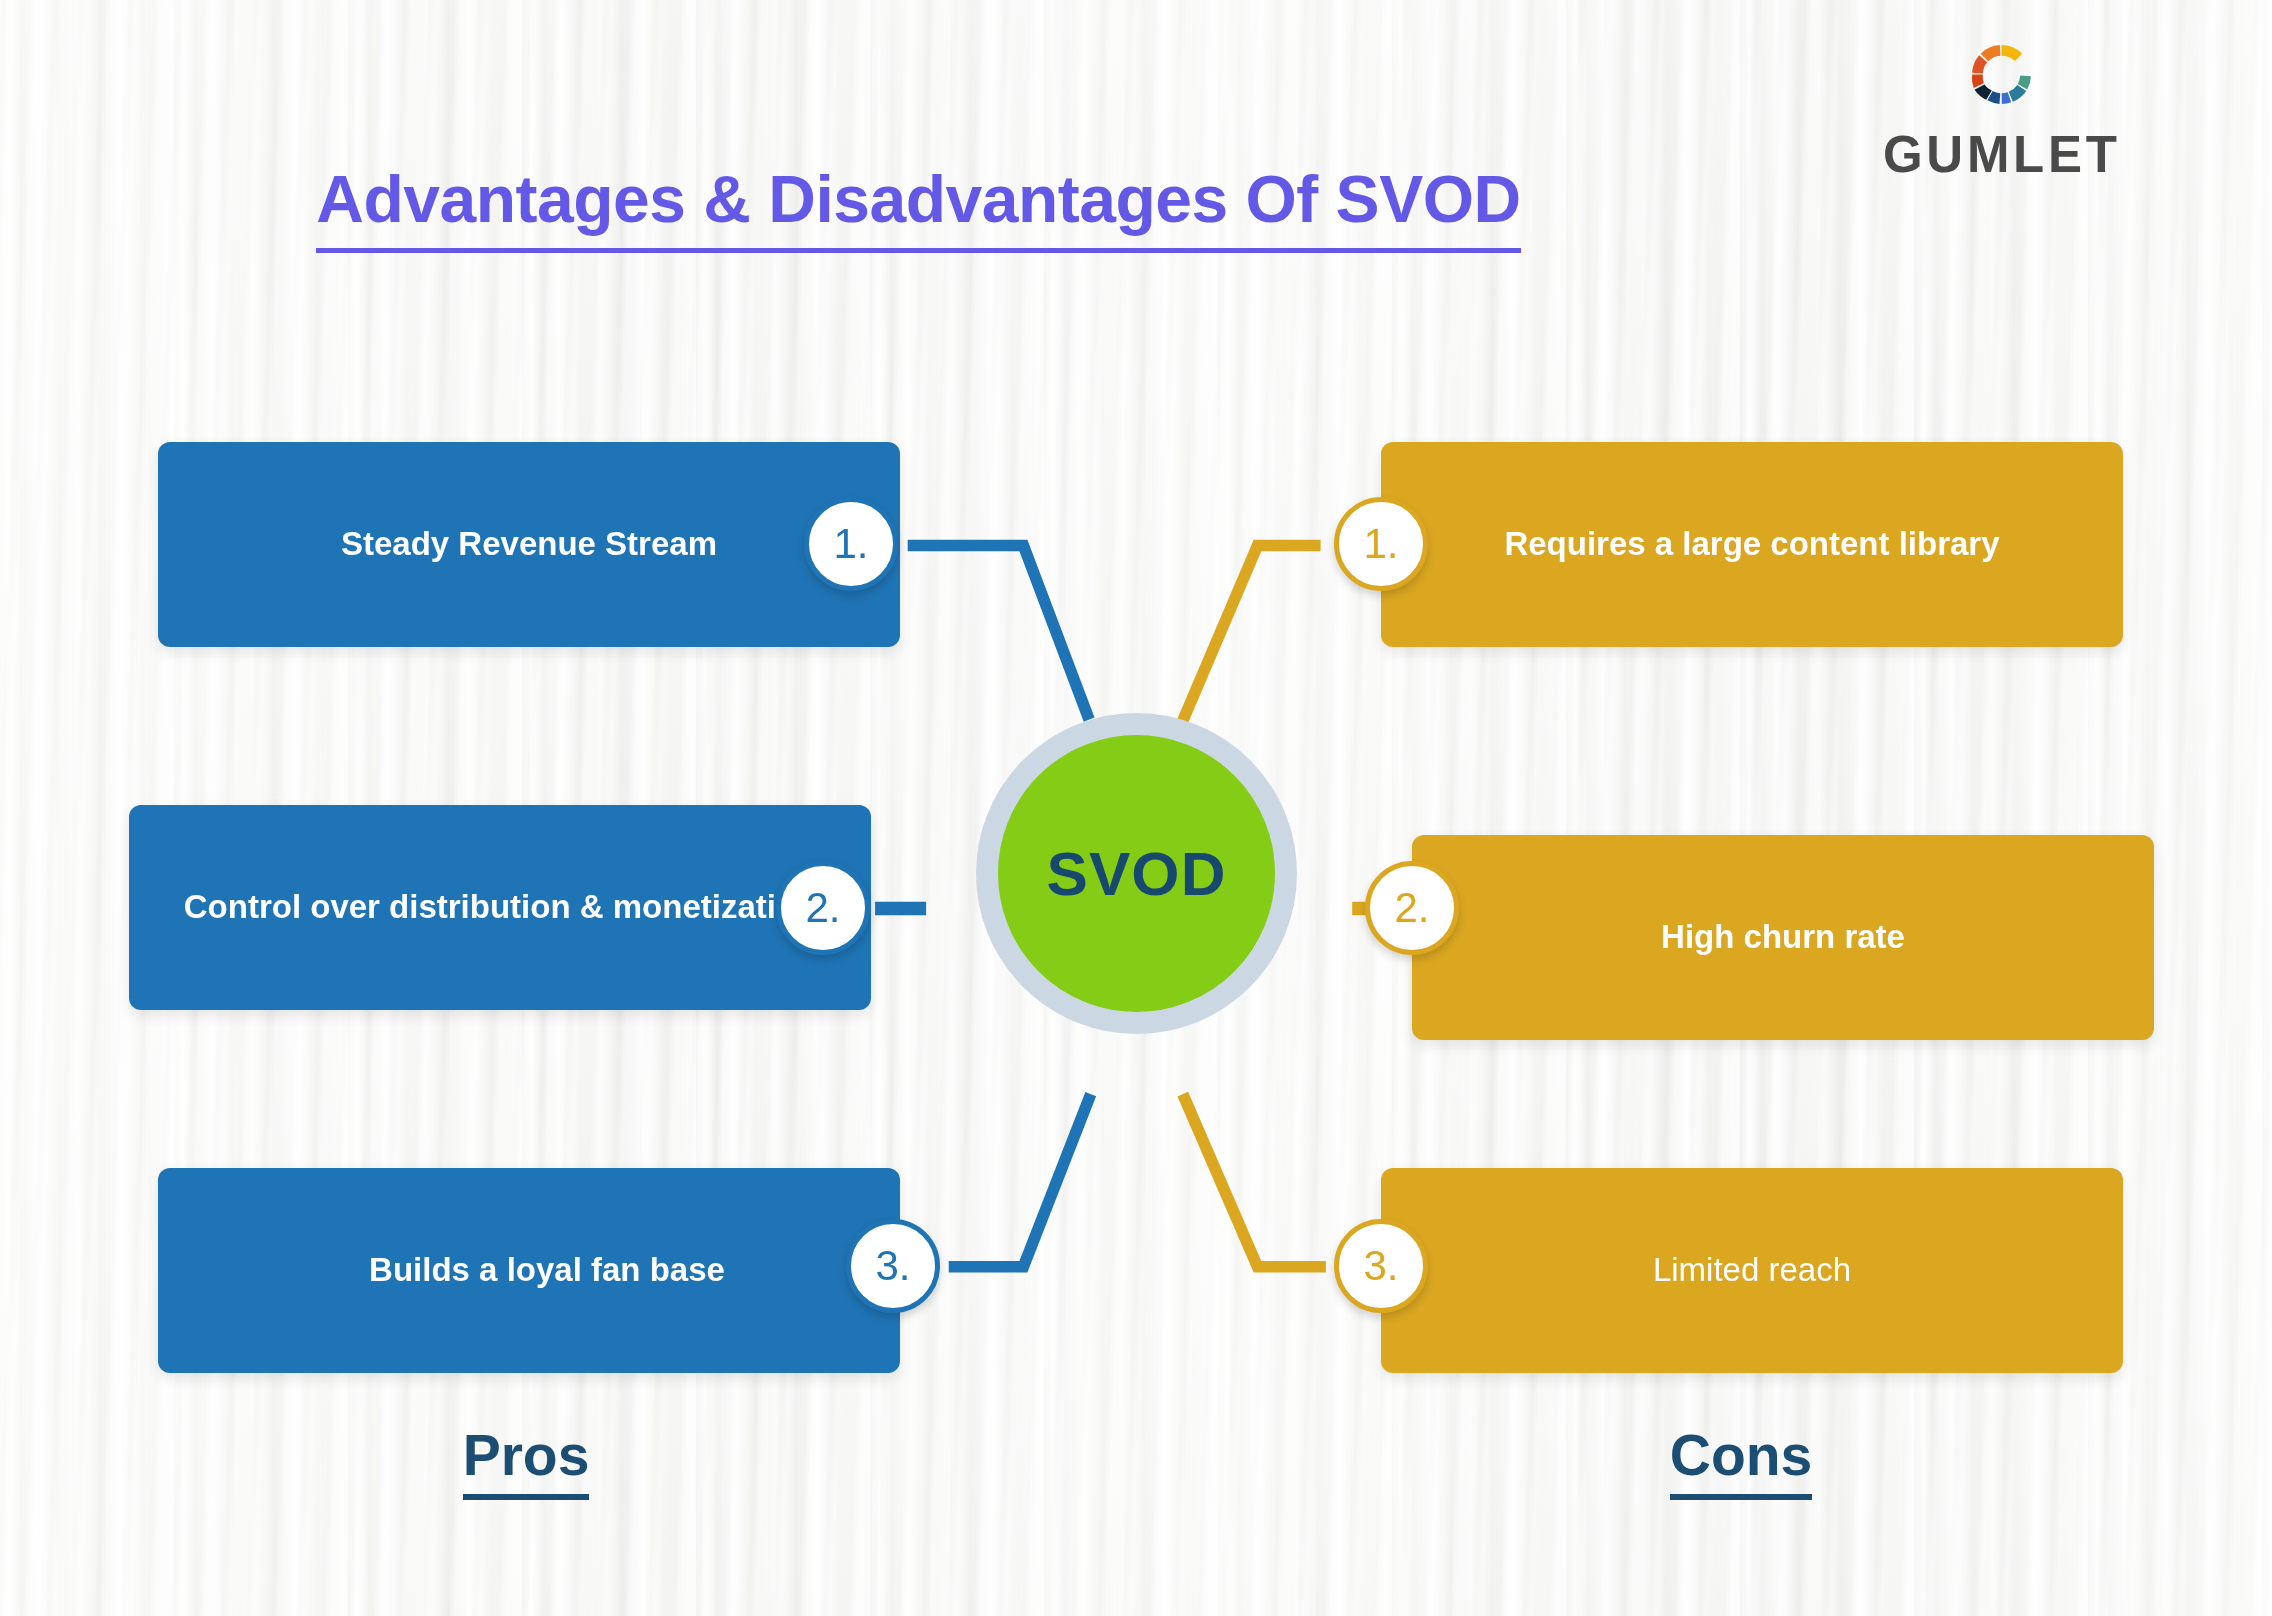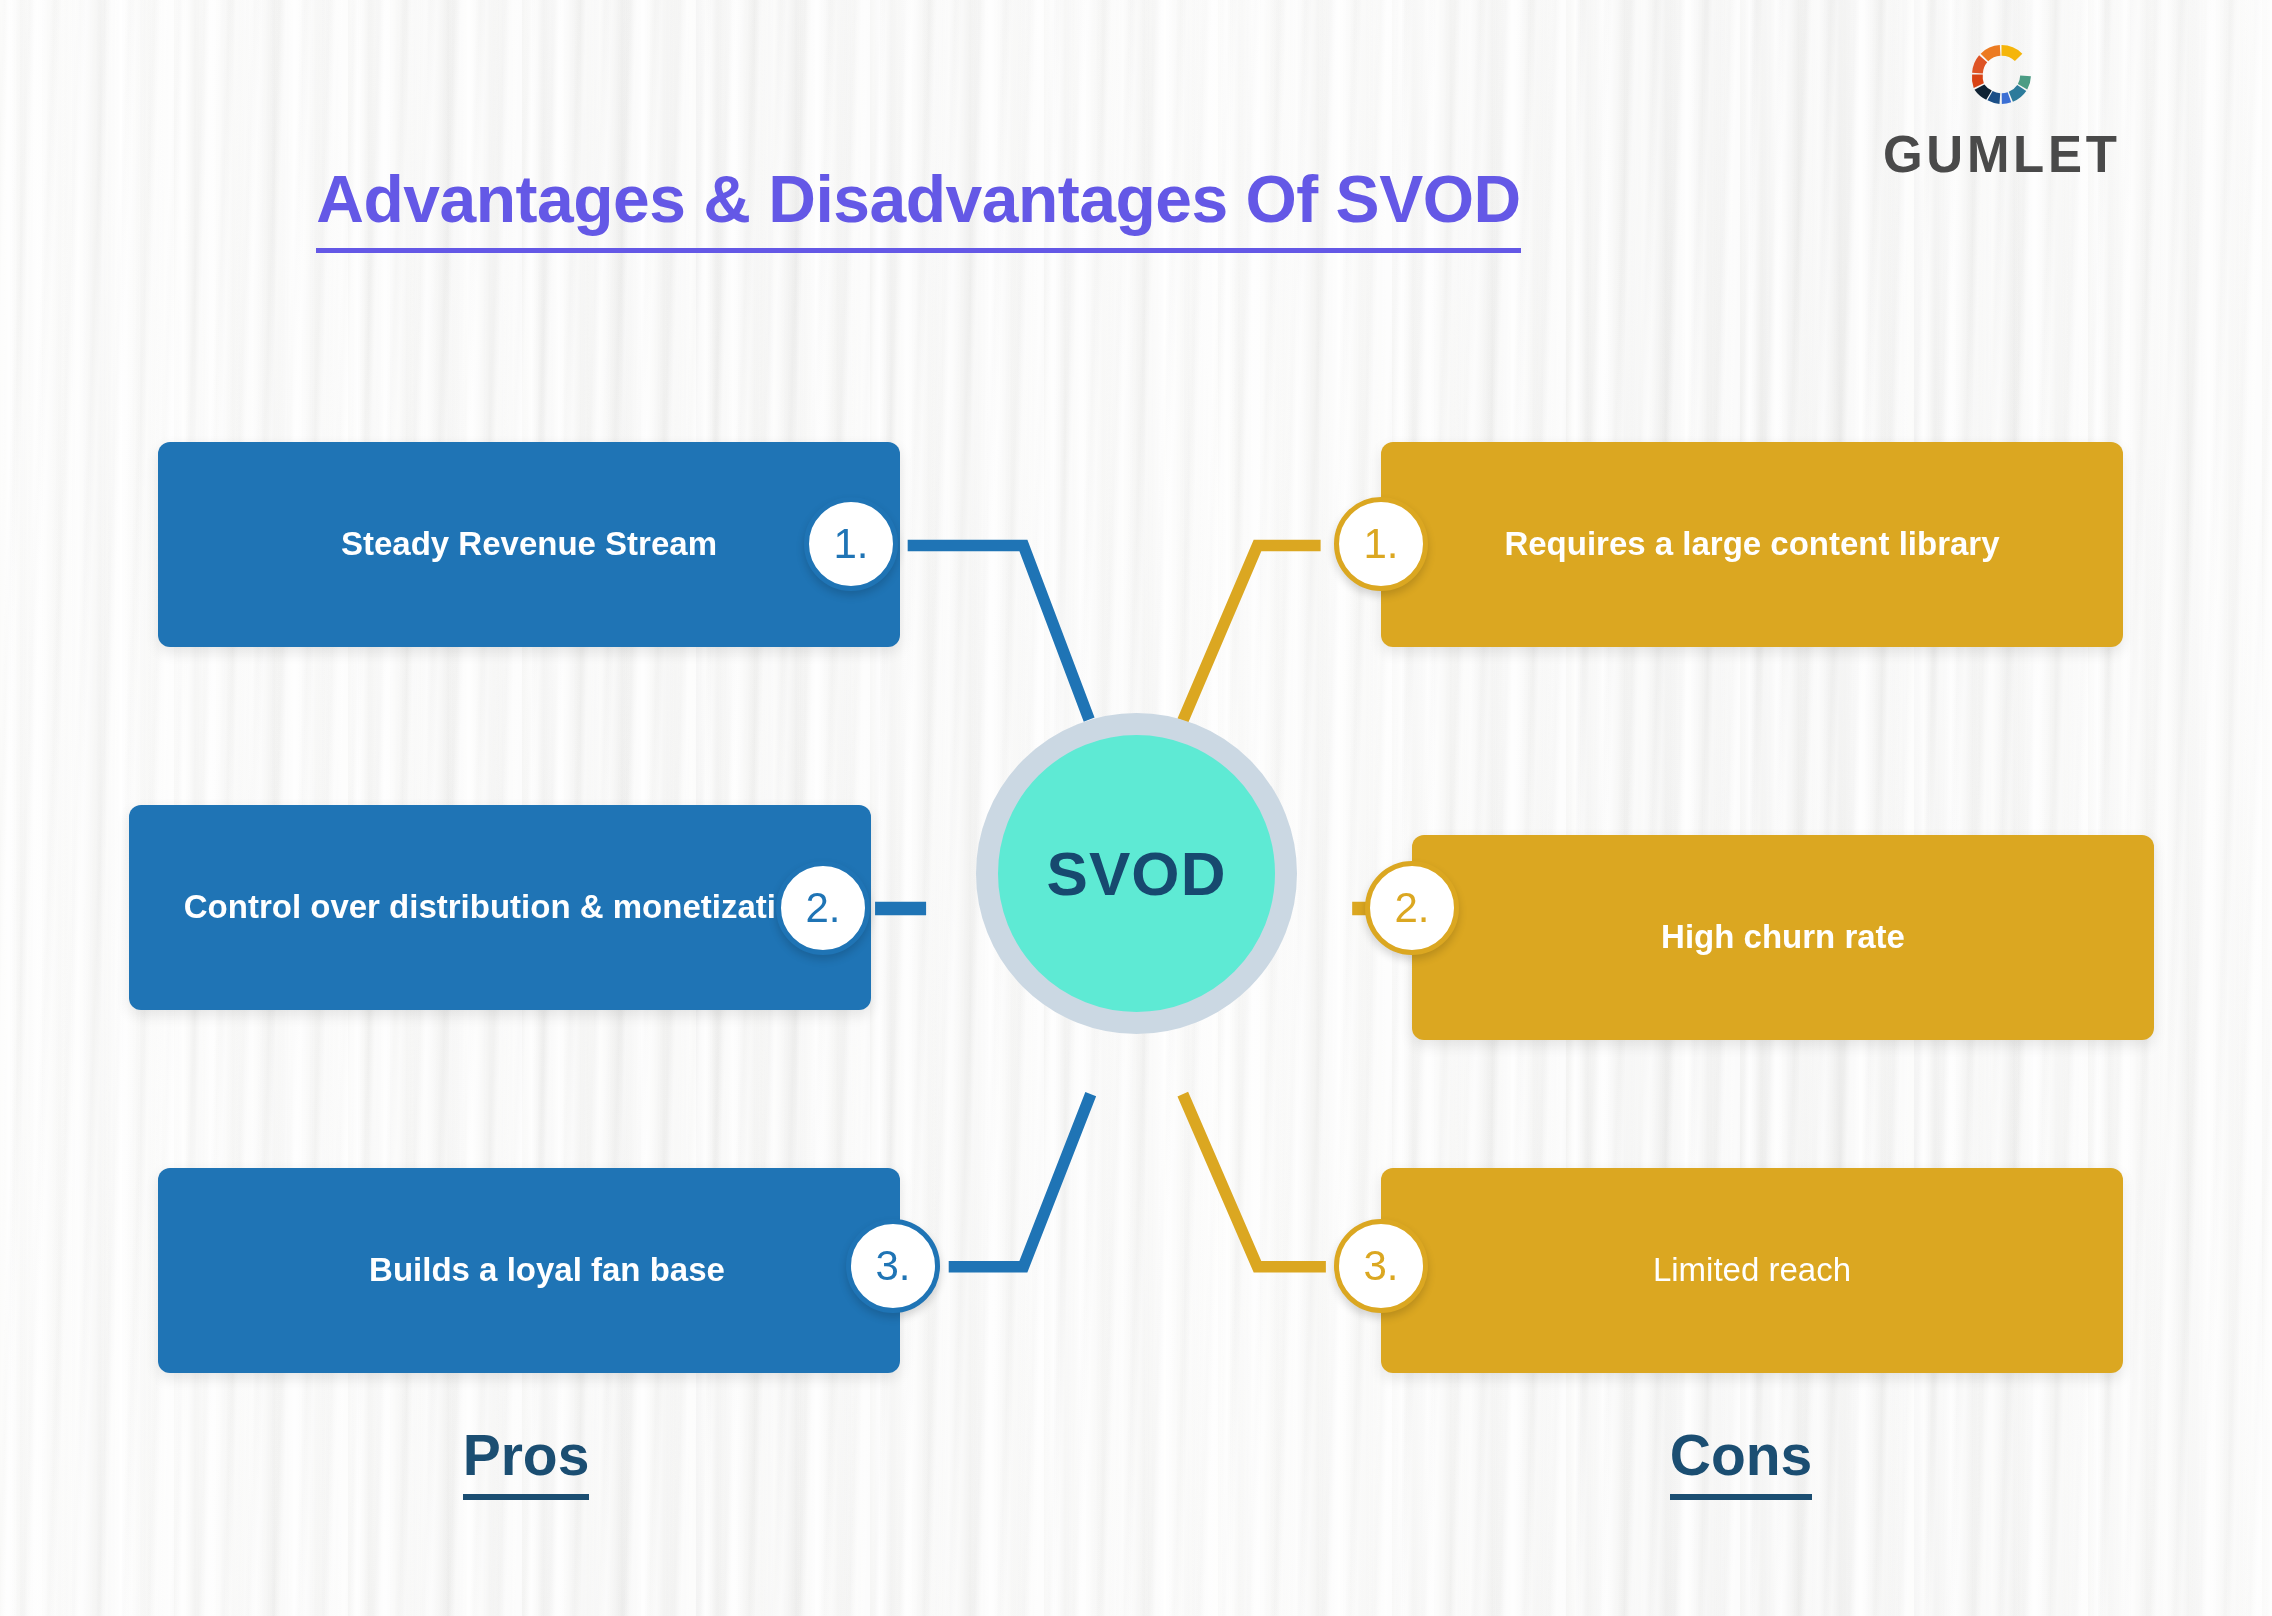--- a/index.html
+++ b/index.html
@@ -45,21 +45,21 @@
     font-size:66px;font-weight:bold;color:#6458E6;
     letter-spacing:-0.5px;line-height:1.1;
     padding-bottom:12.6px;
     border-bottom:5.8px solid #6458E6;
   }
 
   
   .hub{
     position:absolute;left:976px;top:713px;
     width:321px;height:321px;border-radius:50%;
-    background:#5eead4;border:22px solid #cbd8e3;
+    background:#84cc16;border:22px solid #cbd8e3;
     box-sizing:border-box;
     display:flex;align-items:center;justify-content:center;
     z-index:6;
   }
   .hub-label{font-size:62px;font-weight:bold;color:#17496f;letter-spacing:1.1px;}
 
   
   .connectors{position:absolute;left:0;top:0;width:2273px;height:1616px;z-index:2;}
 
   .card{

